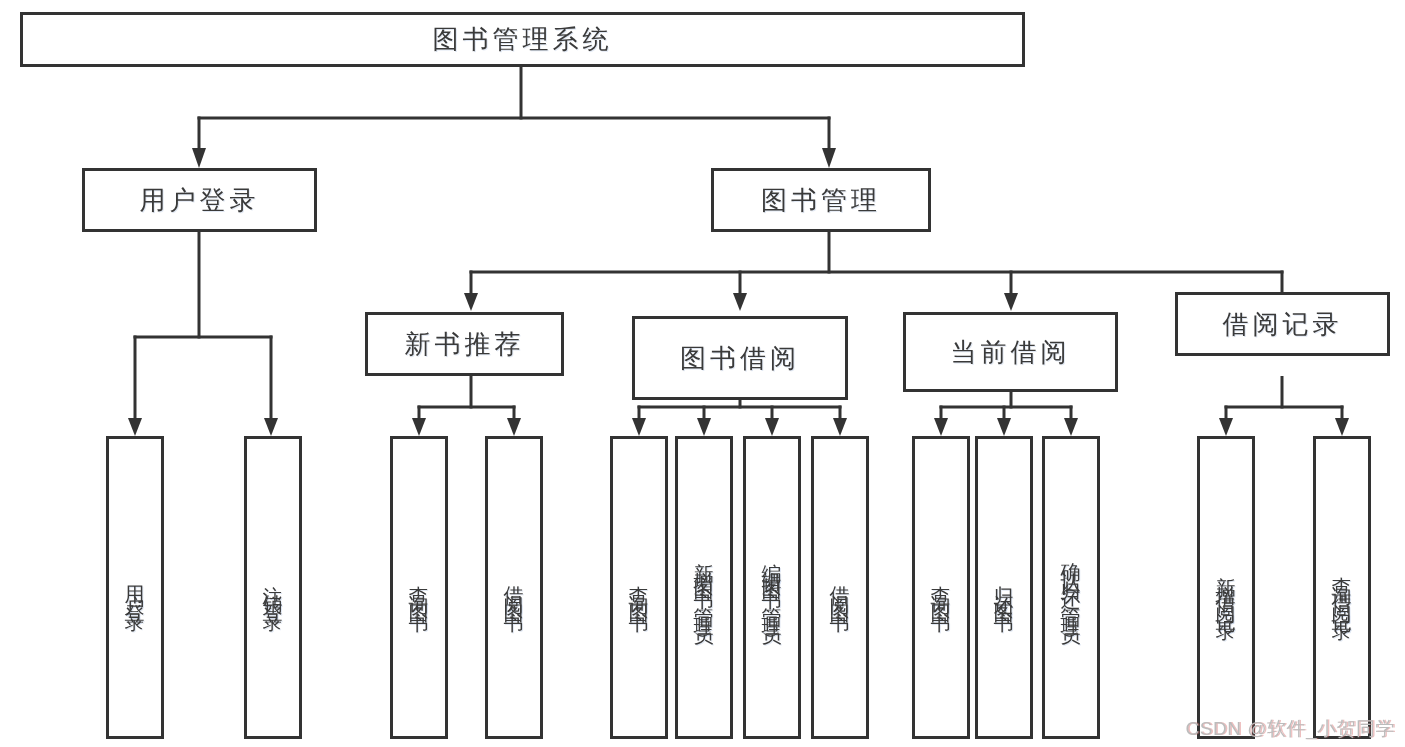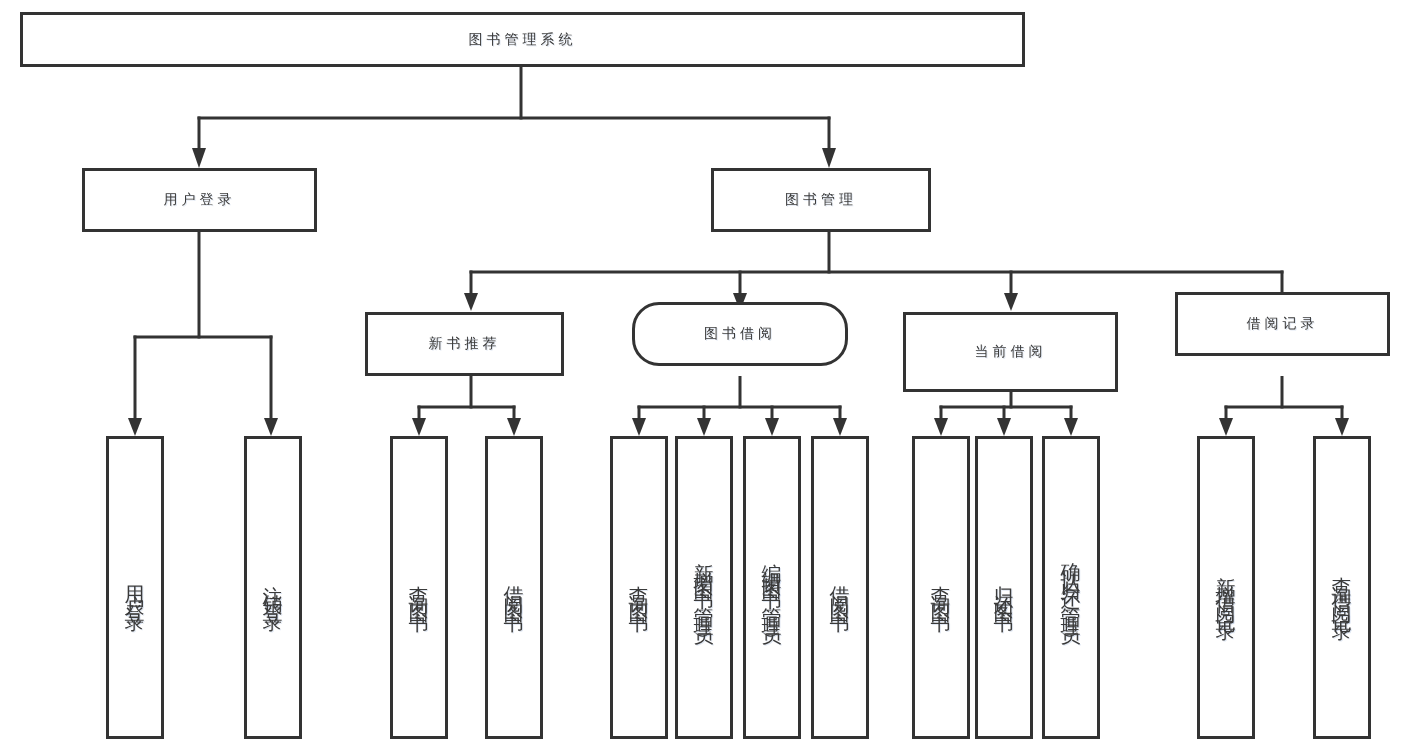--- a/index.html
+++ b/index.html
@@ -19,21 +19,21 @@
   }
   .connectors{position:absolute;left:0;top:0;width:1405px;height:747px;pointer-events:none;}
   .connectors line{stroke:var(--line);stroke-width:3;}
   .connectors polygon{fill:var(--line);stroke:none;}
   .hnode{
     position:absolute;
     box-sizing:border-box;
     border:3px solid var(--line);
     background:var(--bg);
     display:flex;align-items:center;justify-content:center;
-    font-size:14px;letter-spacing:4px;
+    font-size:26px;letter-spacing:4px;
     color:var(--text);
     text-shadow:1px 1px 0 rgba(120,150,200,0.22);
     white-space:nowrap;
   }
   .leaf{
     position:absolute;
     box-sizing:border-box;
     top:436px;height:303px;width:58px;
     border:3px solid var(--line);
     background:var(--bg);
@@ -121,21 +121,21 @@
     <polygon points="1219,418 1233,418 1226,436"></polygon>
     <polygon points="1335,418 1349,418 1342,436"></polygon>
   </svg>
 
   <div class="hnode" style="left:20px;top:12px;width:1005px;height:55px;">图书管理系统</div>
 
   <div class="hnode" style="left:82px;top:168px;width:235px;height:64px;">用户登录</div>
   <div class="hnode" style="left:711px;top:168px;width:220px;height:64px;">图书管理</div>
 
   <div class="hnode" style="left:365px;top:312px;width:199px;height:64px;">新书推荐</div>
-  <div class="hnode" style="left:632px;top:302px;width:216px;height:64px;border-radius:27px;">图书借阅</div>
+  <div class="hnode" style="left:632px;top:316px;width:216px;height:84px;">图书借阅</div>
   <div class="hnode" style="left:903px;top:312px;width:215px;height:80px;">当前借阅</div>
   <div class="hnode" style="left:1175px;top:292px;width:215px;height:64px;">借阅记录</div>
 
   <div class="leaf" style="left:106px;">用户登录</div>
   <div class="leaf" style="left:244px;">注销登录</div>
 
   <div class="leaf" style="left:390px;">查询图书</div>
   <div class="leaf" style="left:485px;">借阅图书</div>
 
   <div class="leaf" style="left:610px;">查询图书</div>
@@ -143,13 +143,14 @@
   <div class="leaf" style="left:743px;">编辑图书（管理员）</div>
   <div class="leaf" style="left:811px;">借阅图书</div>
 
   <div class="leaf" style="left:912px;">查询图书</div>
   <div class="leaf" style="left:975px;">归还图书</div>
   <div class="leaf" style="left:1042px;">确认归还（管理员）</div>
 
   <div class="leaf" style="left:1197px;">新增借阅记录</div>
   <div class="leaf" style="left:1313px;">查询借阅记录</div>
 
+  <div class="watermark">CSDN @软件_小贺同学</div>
 </div>
 
 </body></html>

